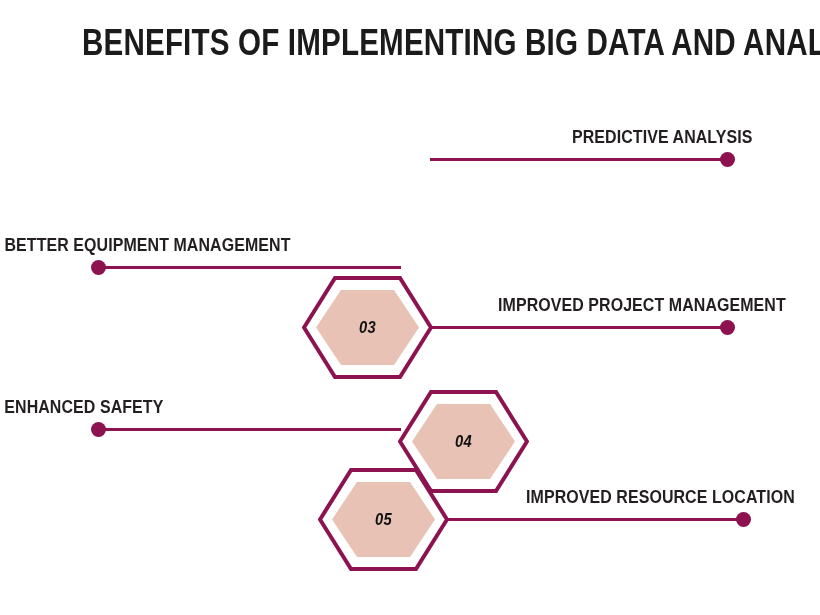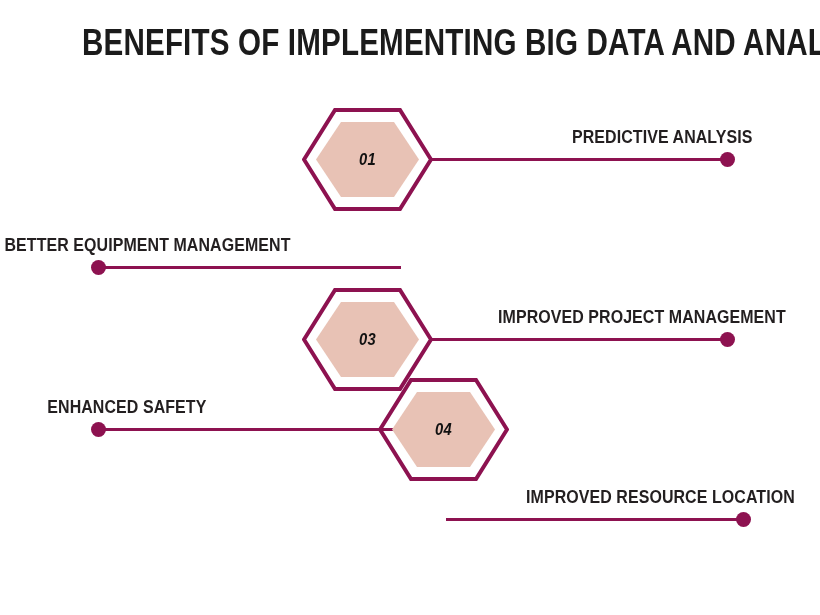--- a/index.html
+++ b/index.html
@@ -108,61 +108,61 @@
 
 <div id="stage" style="background: rgb(255, 255, 255);">
 
   <div id="page-title" style="color: rgb(27, 27, 27);">BENEFITS OF IMPLEMENTING BIG DATA AND ANALYTICS</div>
 
   <div id="rows-container">
   <div class="row" style="top: 108px;">
     <div class="connector" style="left: 430px; width: 297px; background: rgb(141, 18, 80);"></div>
     <div class="dot" style="left: 720px; background: rgb(141, 18, 80);"></div>
     <div class="rowlabel right" style="color: rgb(35, 31, 32); left: 572px; right: auto;">PREDICTIVE ANALYSIS</div>
-    <div class="hexgroup" style="left: 302px;">
-      <svg width="131" height="103" viewBox="0 0 131 103" xmlns="http://www.w3.org/2000/svg" aria-hidden="true">
-        <polygon class="hex-outer" points="33,2 98,2 129,51.5 98,101 33,101 2,51.5" fill="none" stroke="#8d1250" stroke-width="4" stroke-linejoin="miter"></polygon>
-        <polygon class="hex-inner" points="39,14 92,14 117,51.5 92,89 39,89 14,51.5" fill="#e8c2b5" stroke="none"></polygon>
-      </svg>
-      <div class="hexnum" style="color: rgb(17, 17, 17);">01</div>
-    </div>
   </div>
 
   <div class="row" style="top: 216px; padding-left: 32px;">
     <div class="connector" style="left: 98px; width: 303px; background: rgb(141, 18, 80);"></div>
     <div class="dot" style="left: 91px; background: rgb(141, 18, 80);"></div>
     <div class="rowlabel left" style="color: rgb(35, 31, 32); right: 490px; left: auto;">BETTER EQUIPMENT MANAGEMENT</div>
   </div>
 
-  <div class="row" style="top: 288px;">
+  <div class="row" style="top: 276px;">
     <div class="connector" style="left: 430px; width: 297px; background: rgb(141, 18, 80);"></div>
     <div class="dot" style="left: 720px; background: rgb(141, 18, 80);"></div>
     <div class="rowlabel right" style="color: rgb(35, 31, 32); left: 498px; right: auto;">IMPROVED PROJECT MANAGEMENT</div>
     <div class="hexgroup" style="left: 302px;">
       <svg width="131" height="103" viewBox="0 0 131 103" xmlns="http://www.w3.org/2000/svg" aria-hidden="true">
         <polygon class="hex-outer" points="33,2 98,2 129,51.5 98,101 33,101 2,51.5" fill="none" stroke="#8d1250" stroke-width="4" stroke-linejoin="miter"></polygon>
         <polygon class="hex-inner" points="39,14 92,14 117,51.5 92,89 39,89 14,51.5" fill="#e8c2b5" stroke="none"></polygon>
       </svg>
       <div class="hexnum" style="color: rgb(17, 17, 17);">03</div>
     </div>
   </div>
 
-  <div class="row" style="top: 378px; padding-left: 43px;">
+  <div class="row" style="top: 378px;">
     <div class="connector" style="left: 98px; width: 303px; background: rgb(141, 18, 80);"></div>
     <div class="dot" style="left: 91px; background: rgb(141, 18, 80);"></div>
     <div class="rowlabel left" style="color: rgb(35, 31, 32); right: 585px; left: auto;">ENHANCED SAFETY</div>
-    <div class="hexgroup" style="left: 378px;">
+    <div class="hexgroup" style="left: 398px; margin-top: 12px;">
       <svg width="131" height="103" viewBox="0 0 131 103" xmlns="http://www.w3.org/2000/svg" aria-hidden="true">
         <polygon class="hex-outer" points="33,2 98,2 129,51.5 98,101 33,101 2,51.5" fill="none" stroke="#8d1250" stroke-width="4" stroke-linejoin="miter"></polygon>
         <polygon class="hex-inner" points="39,14 92,14 117,51.5 92,89 39,89 14,51.5" fill="#e8c2b5" stroke="none"></polygon>
       </svg>
       <div class="hexnum" style="color: rgb(17, 17, 17);">04</div>
     </div>
   </div>
 
   <div class="row" style="top: 468px; margin-left: 16px;">
     <div class="connector" style="left: 430px; width: 297px; background: rgb(141, 18, 80);"></div>
     <div class="dot" style="left: 720px; background: rgb(141, 18, 80);"></div>
     <div class="rowlabel right" style="color: rgb(35, 31, 32); left: 510px; right: auto;">IMPROVED RESOURCE LOCATION</div>
+    <div class="hexgroup" style="left: 302px;">
+      <svg width="131" height="103" viewBox="0 0 131 103" xmlns="http://www.w3.org/2000/svg" aria-hidden="true">
+        <polygon class="hex-outer" points="33,2 98,2 129,51.5 98,101 33,101 2,51.5" fill="none" stroke="#8d1250" stroke-width="4" stroke-linejoin="miter"></polygon>
+        <polygon class="hex-inner" points="39,14 92,14 117,51.5 92,89 39,89 14,51.5" fill="#e8c2b5" stroke="none"></polygon>
+      </svg>
+      <div class="hexnum" style="color: rgb(17, 17, 17);">05</div>
+    </div>
   </div>
 </div>
 
 </div>
 
 </body></html>

